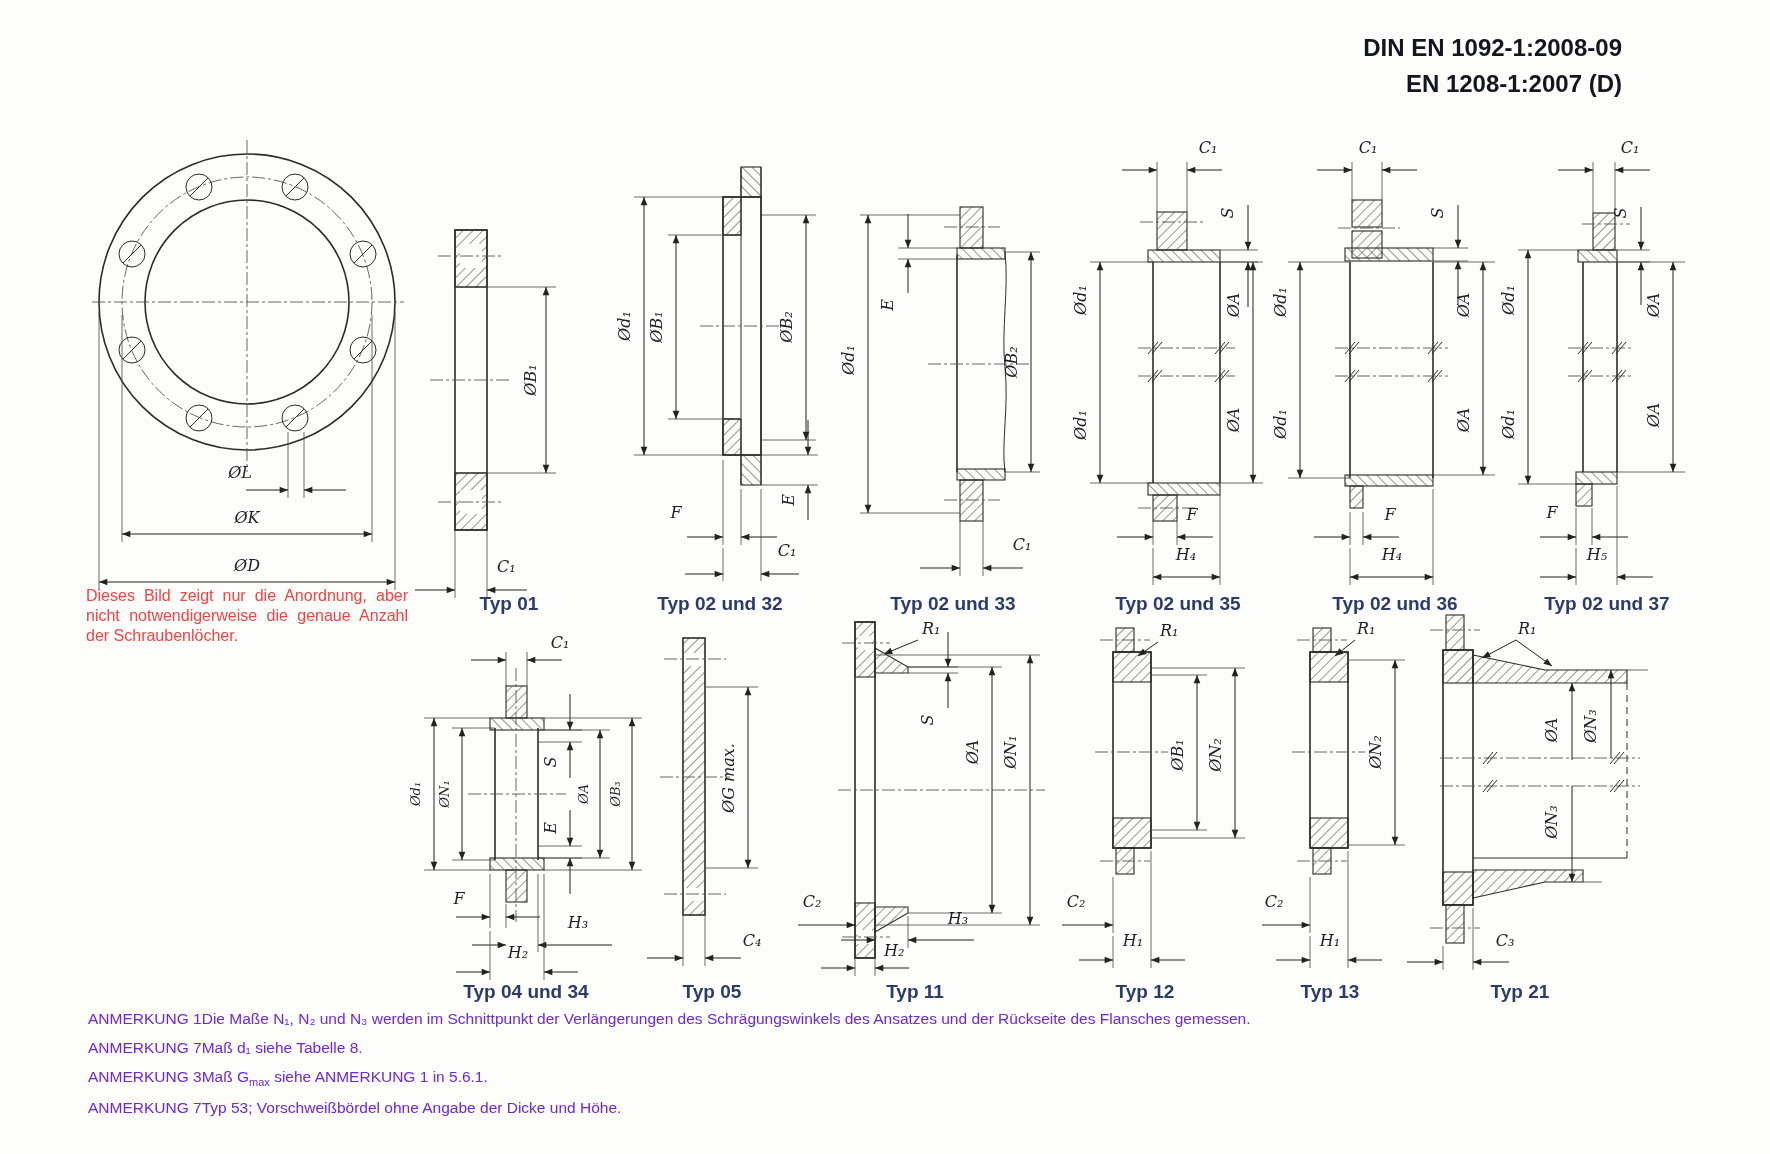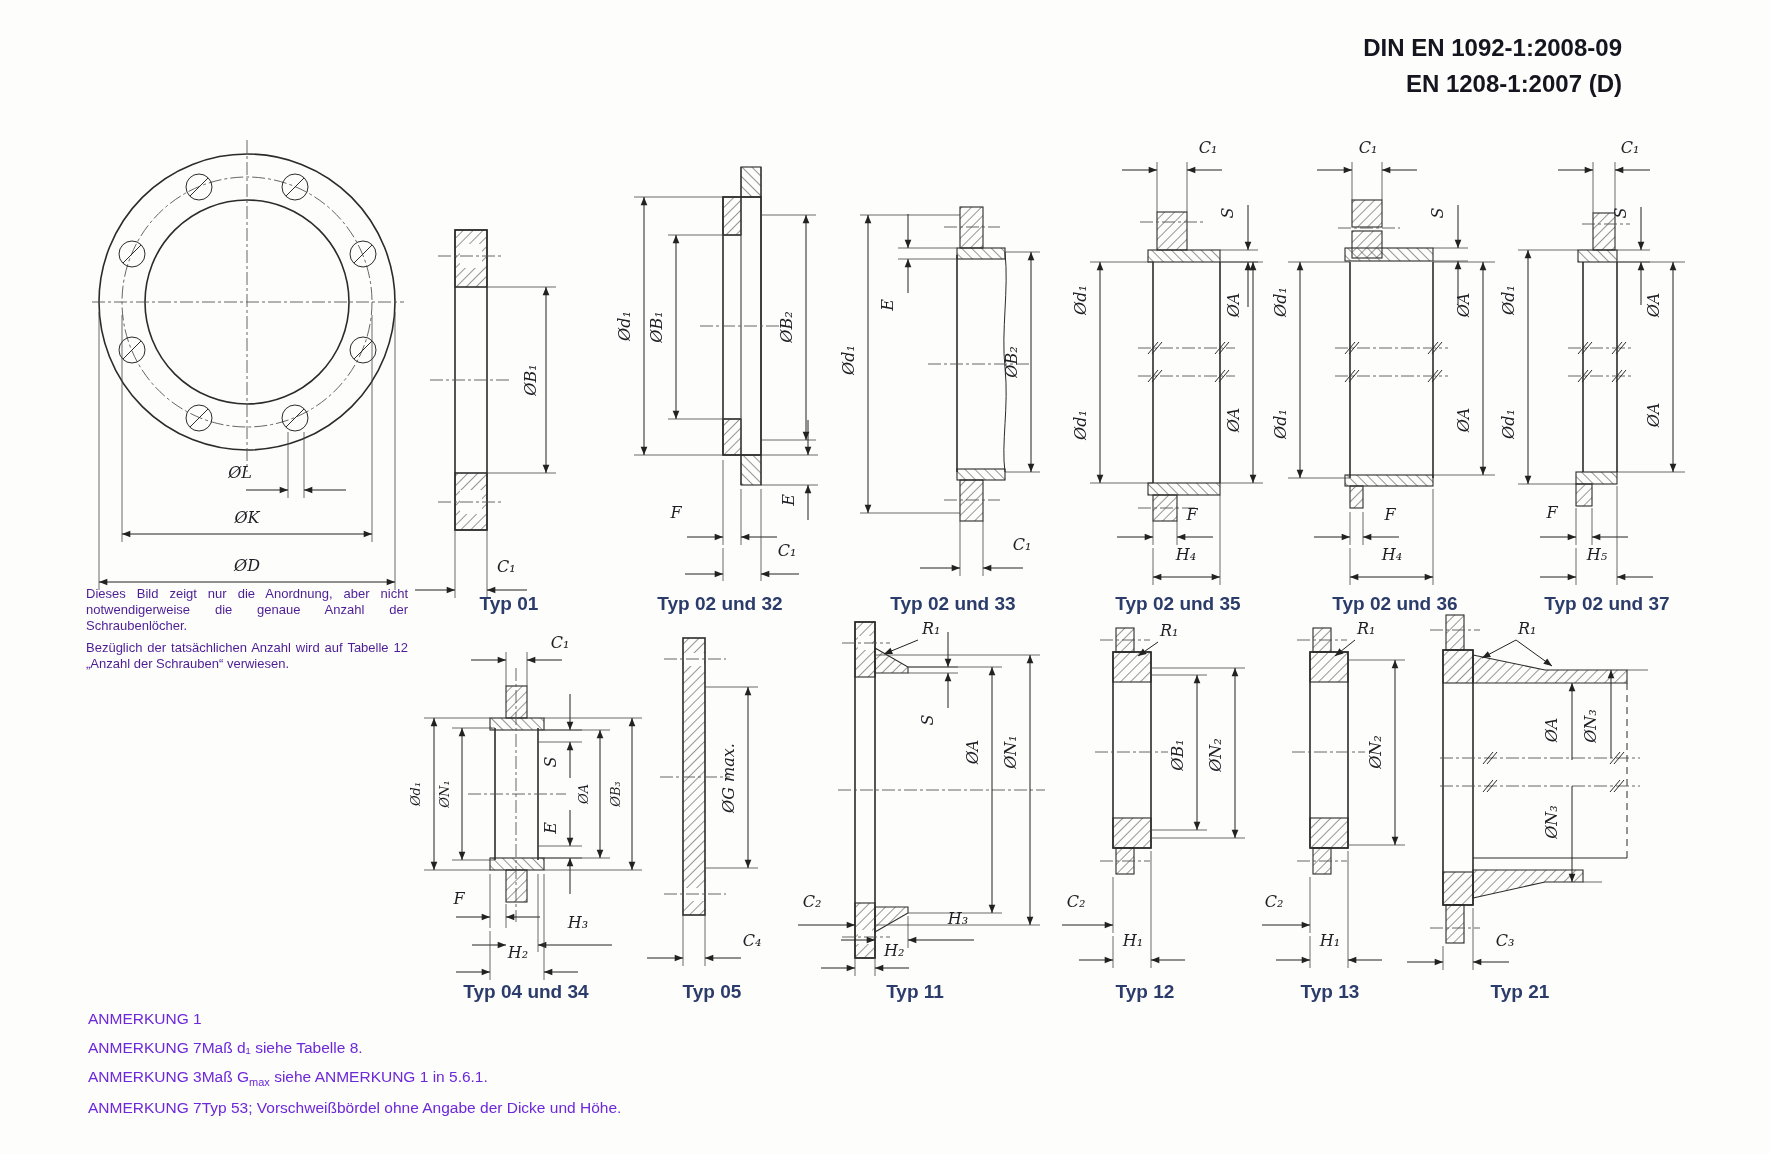--- a/index.html
+++ b/index.html
@@ -1,21 +1,21 @@
 <!DOCTYPE html>
 <html><head>
 <meta charset="utf-8">
 <style>
   html,body{margin:0;padding:0;background:#e8e8e8;}
   .page{position:relative;width:1770px;height:1154px;background:#fdfdfc;overflow:hidden;
         font-family:"Liberation Sans",sans-serif;color:#222;}
   .doc-header{position:absolute;top:30px;right:148px;text-align:right;
               font-weight:bold;font-size:24px;line-height:1.5;color:#15151f;}
-  .desc{position:absolute;left:86px;top:586px;width:322px;font-size:13px;line-height:1.24;
-        text-align:justify;color:#4c1d95;}
+  .desc{position:absolute;left:86px;top:586px;width:322px;font-size:16px;line-height:1.24;
+        text-align:justify;color:#ef4444;}
   .desc p{margin:0 0 6px 0;}
   .notes{position:absolute;left:88px;top:1010px;width:1600px;font-size:15.5px;color:#6d28d9;}
   .note-row{margin-bottom:11px;display:flex;}
   .nlabel{display:inline-block;min-width:108px;margin-right:0;}
   .ntext{display:inline-block;}
   .ntext sub{font-size:11px;}
   svg{position:absolute;left:0;top:0;}
   .ol{stroke:#2b2b2b;stroke-width:1.6;fill:none;}
   .olf{stroke:#2b2b2b;stroke-width:1.6;fill:#fdfdfc;}
   .tl{stroke:#2b2b2b;stroke-width:1;fill:none;}
@@ -616,26 +616,26 @@
       <line x1="1473" y1="908" x2="1473" y2="970" class="ext"></line>
       <line x1="1407" y1="962" x2="1443" y2="962" class="dim" marker-end="url(#ar)"></line>
       <line x1="1509" y1="962" x2="1473" y2="962" class="dim" marker-end="url(#ar)"></line>
       <text x="1505" y="946" text-anchor="middle" class="dimt">C₃</text>
       <text x="1520" y="998" text-anchor="middle" class="cap">Typ 21</text>
     </g>
   </svg>
 
   <div class="desc">
     <p>Dieses Bild zeigt nur die Anordnung, aber nicht notwendigerweise die genaue Anzahl der Schraubenlöcher.</p>
-    <p>Bezüglich der tatsächlichen Anzahl wird auf Tabelle 12 „Anzahl der Schrauben“ verwiesen.</p>
   </div>
 
   <div class="notes">
     <div class="note-row">
       <span class="nlabel">ANMERKUNG 1</span>
+      <span class="ntext">Die Maße N₁, N₂ und N₃ werden im Schnittpunkt der Verlängerungen des Schrägungswinkels des Ansatzes und der Rückseite des Flansches gemessen.</span>
     </div>
     <div class="note-row">
       <span class="nlabel">ANMERKUNG 7</span>
       <span class="ntext">Maß d₁ siehe Tabelle 8.</span>
     </div>
     <div class="note-row">
       <span class="nlabel">ANMERKUNG 3</span>
       <span class="ntext"><span>Maß G</span><sub>max</sub><span> siehe ANMERKUNG 1 in 5.6.1.</span></span>
     </div>
     <div class="note-row">

